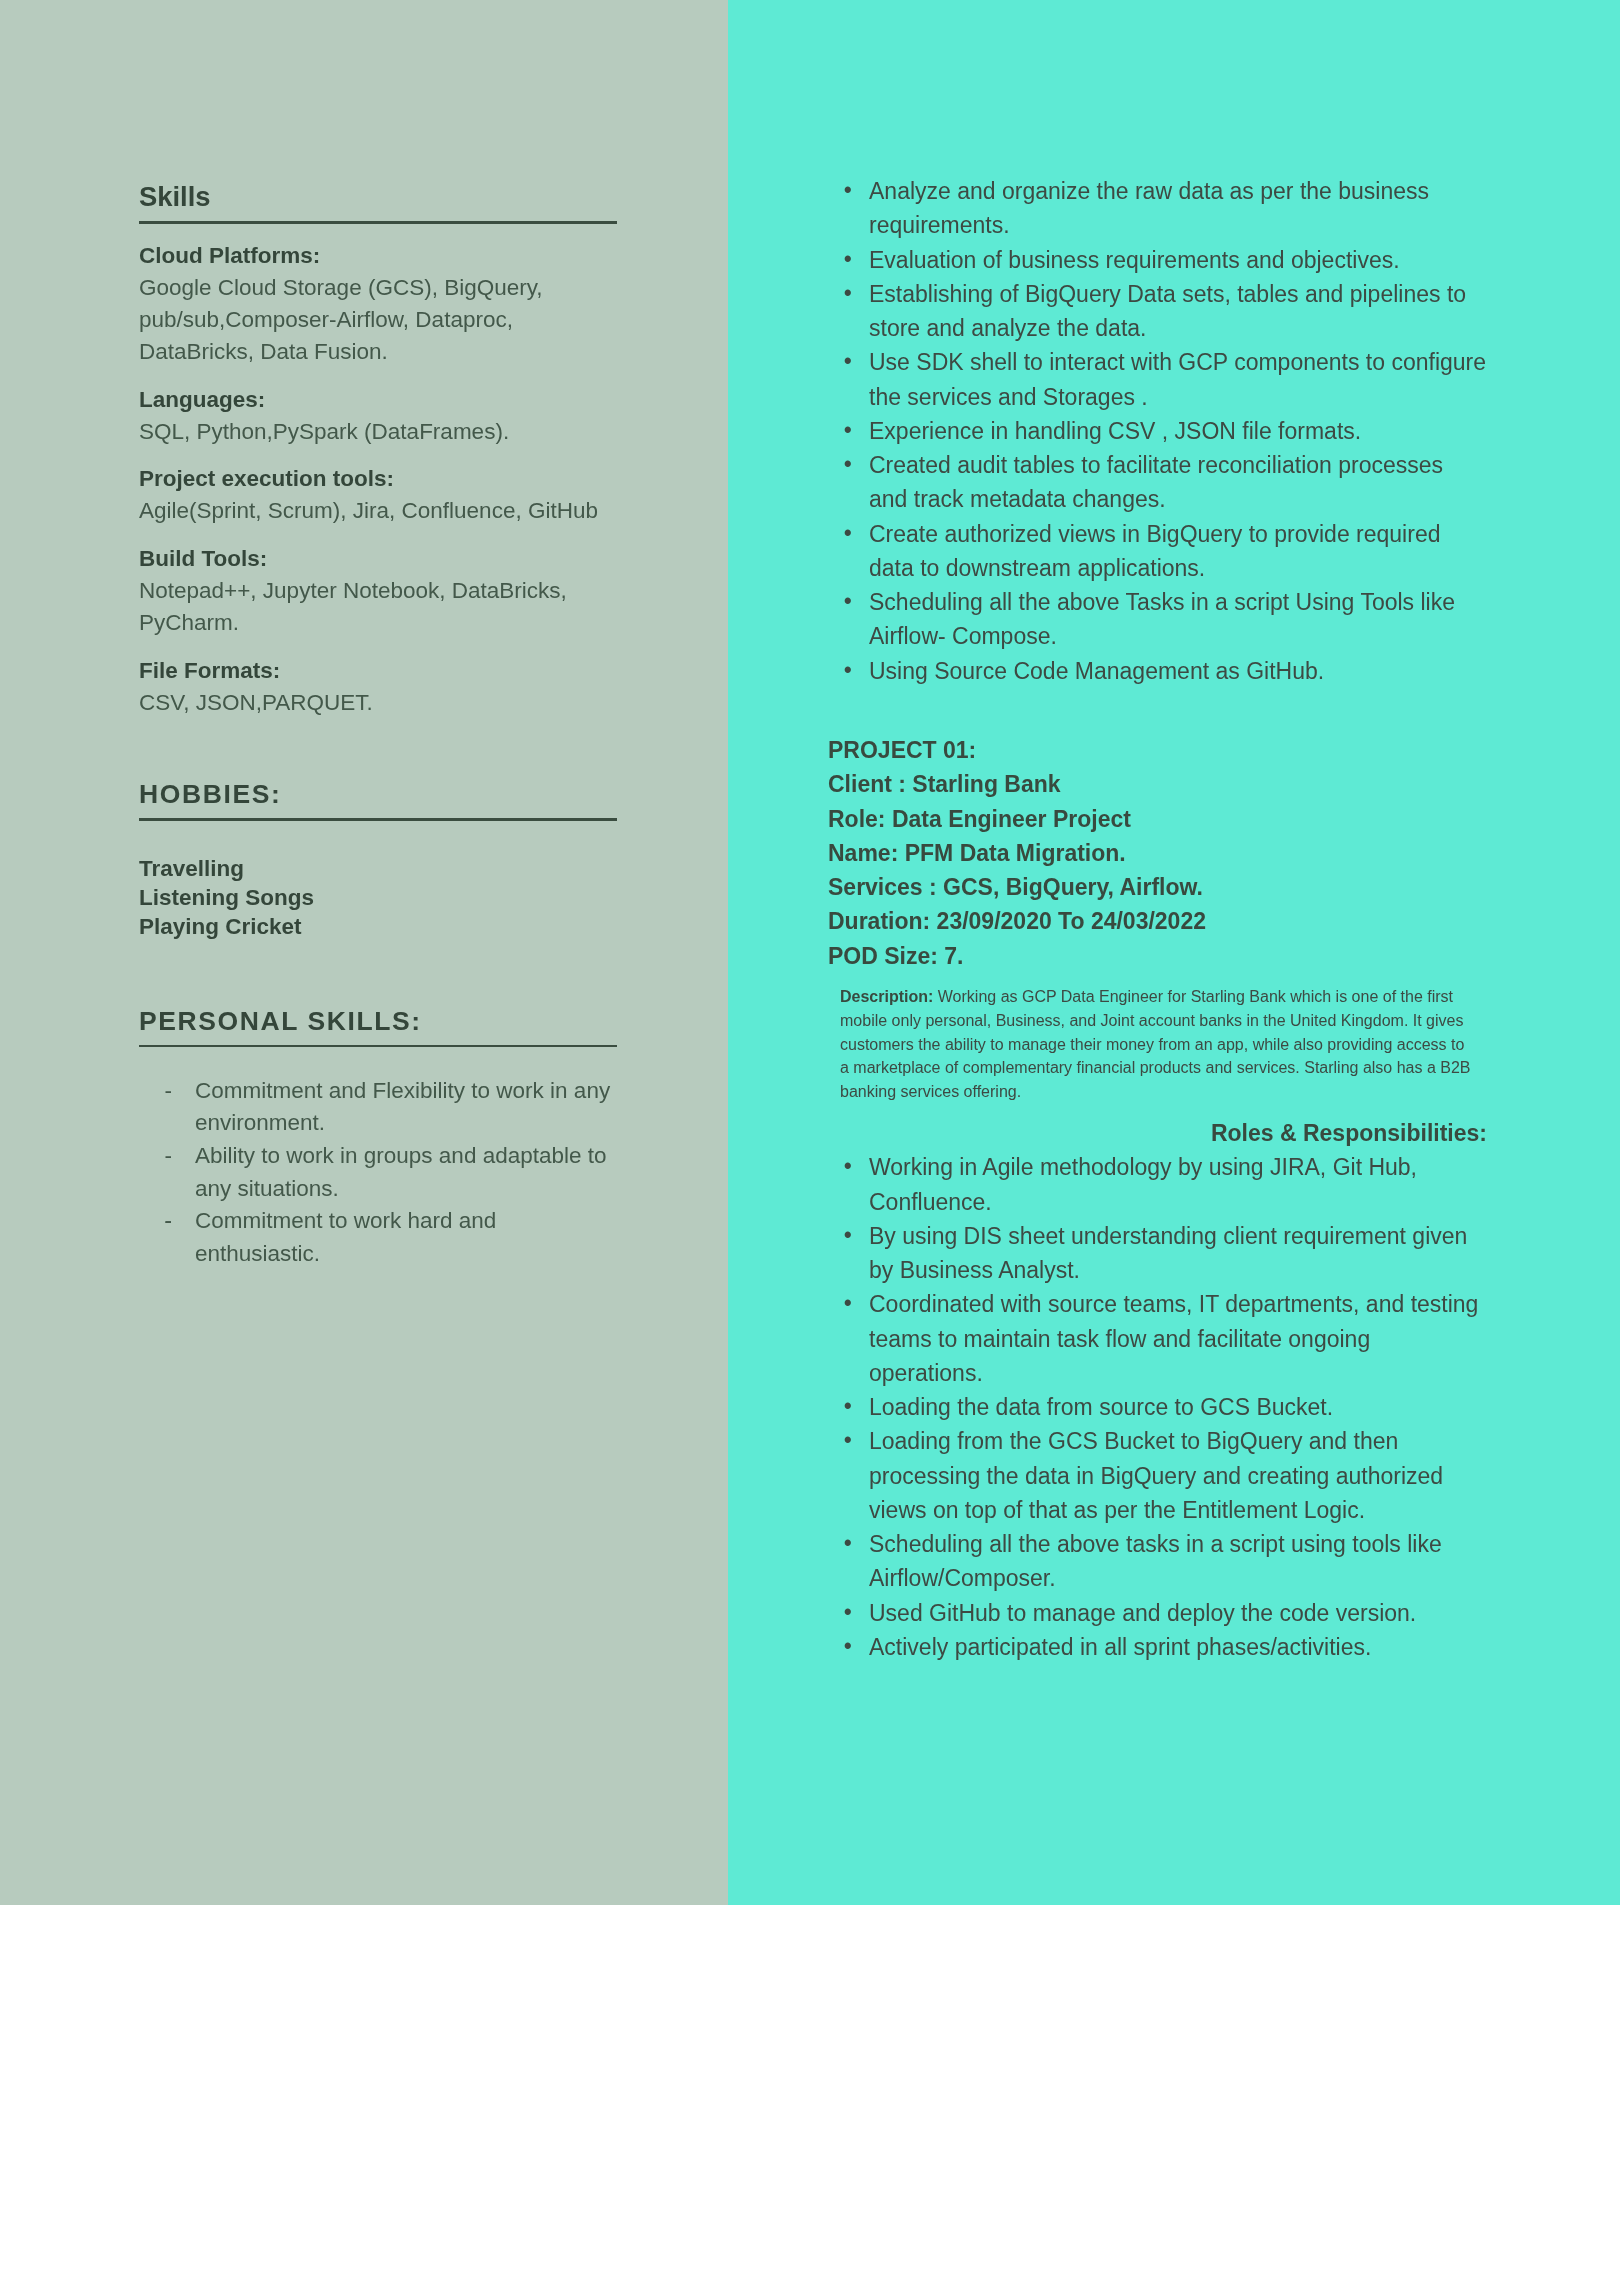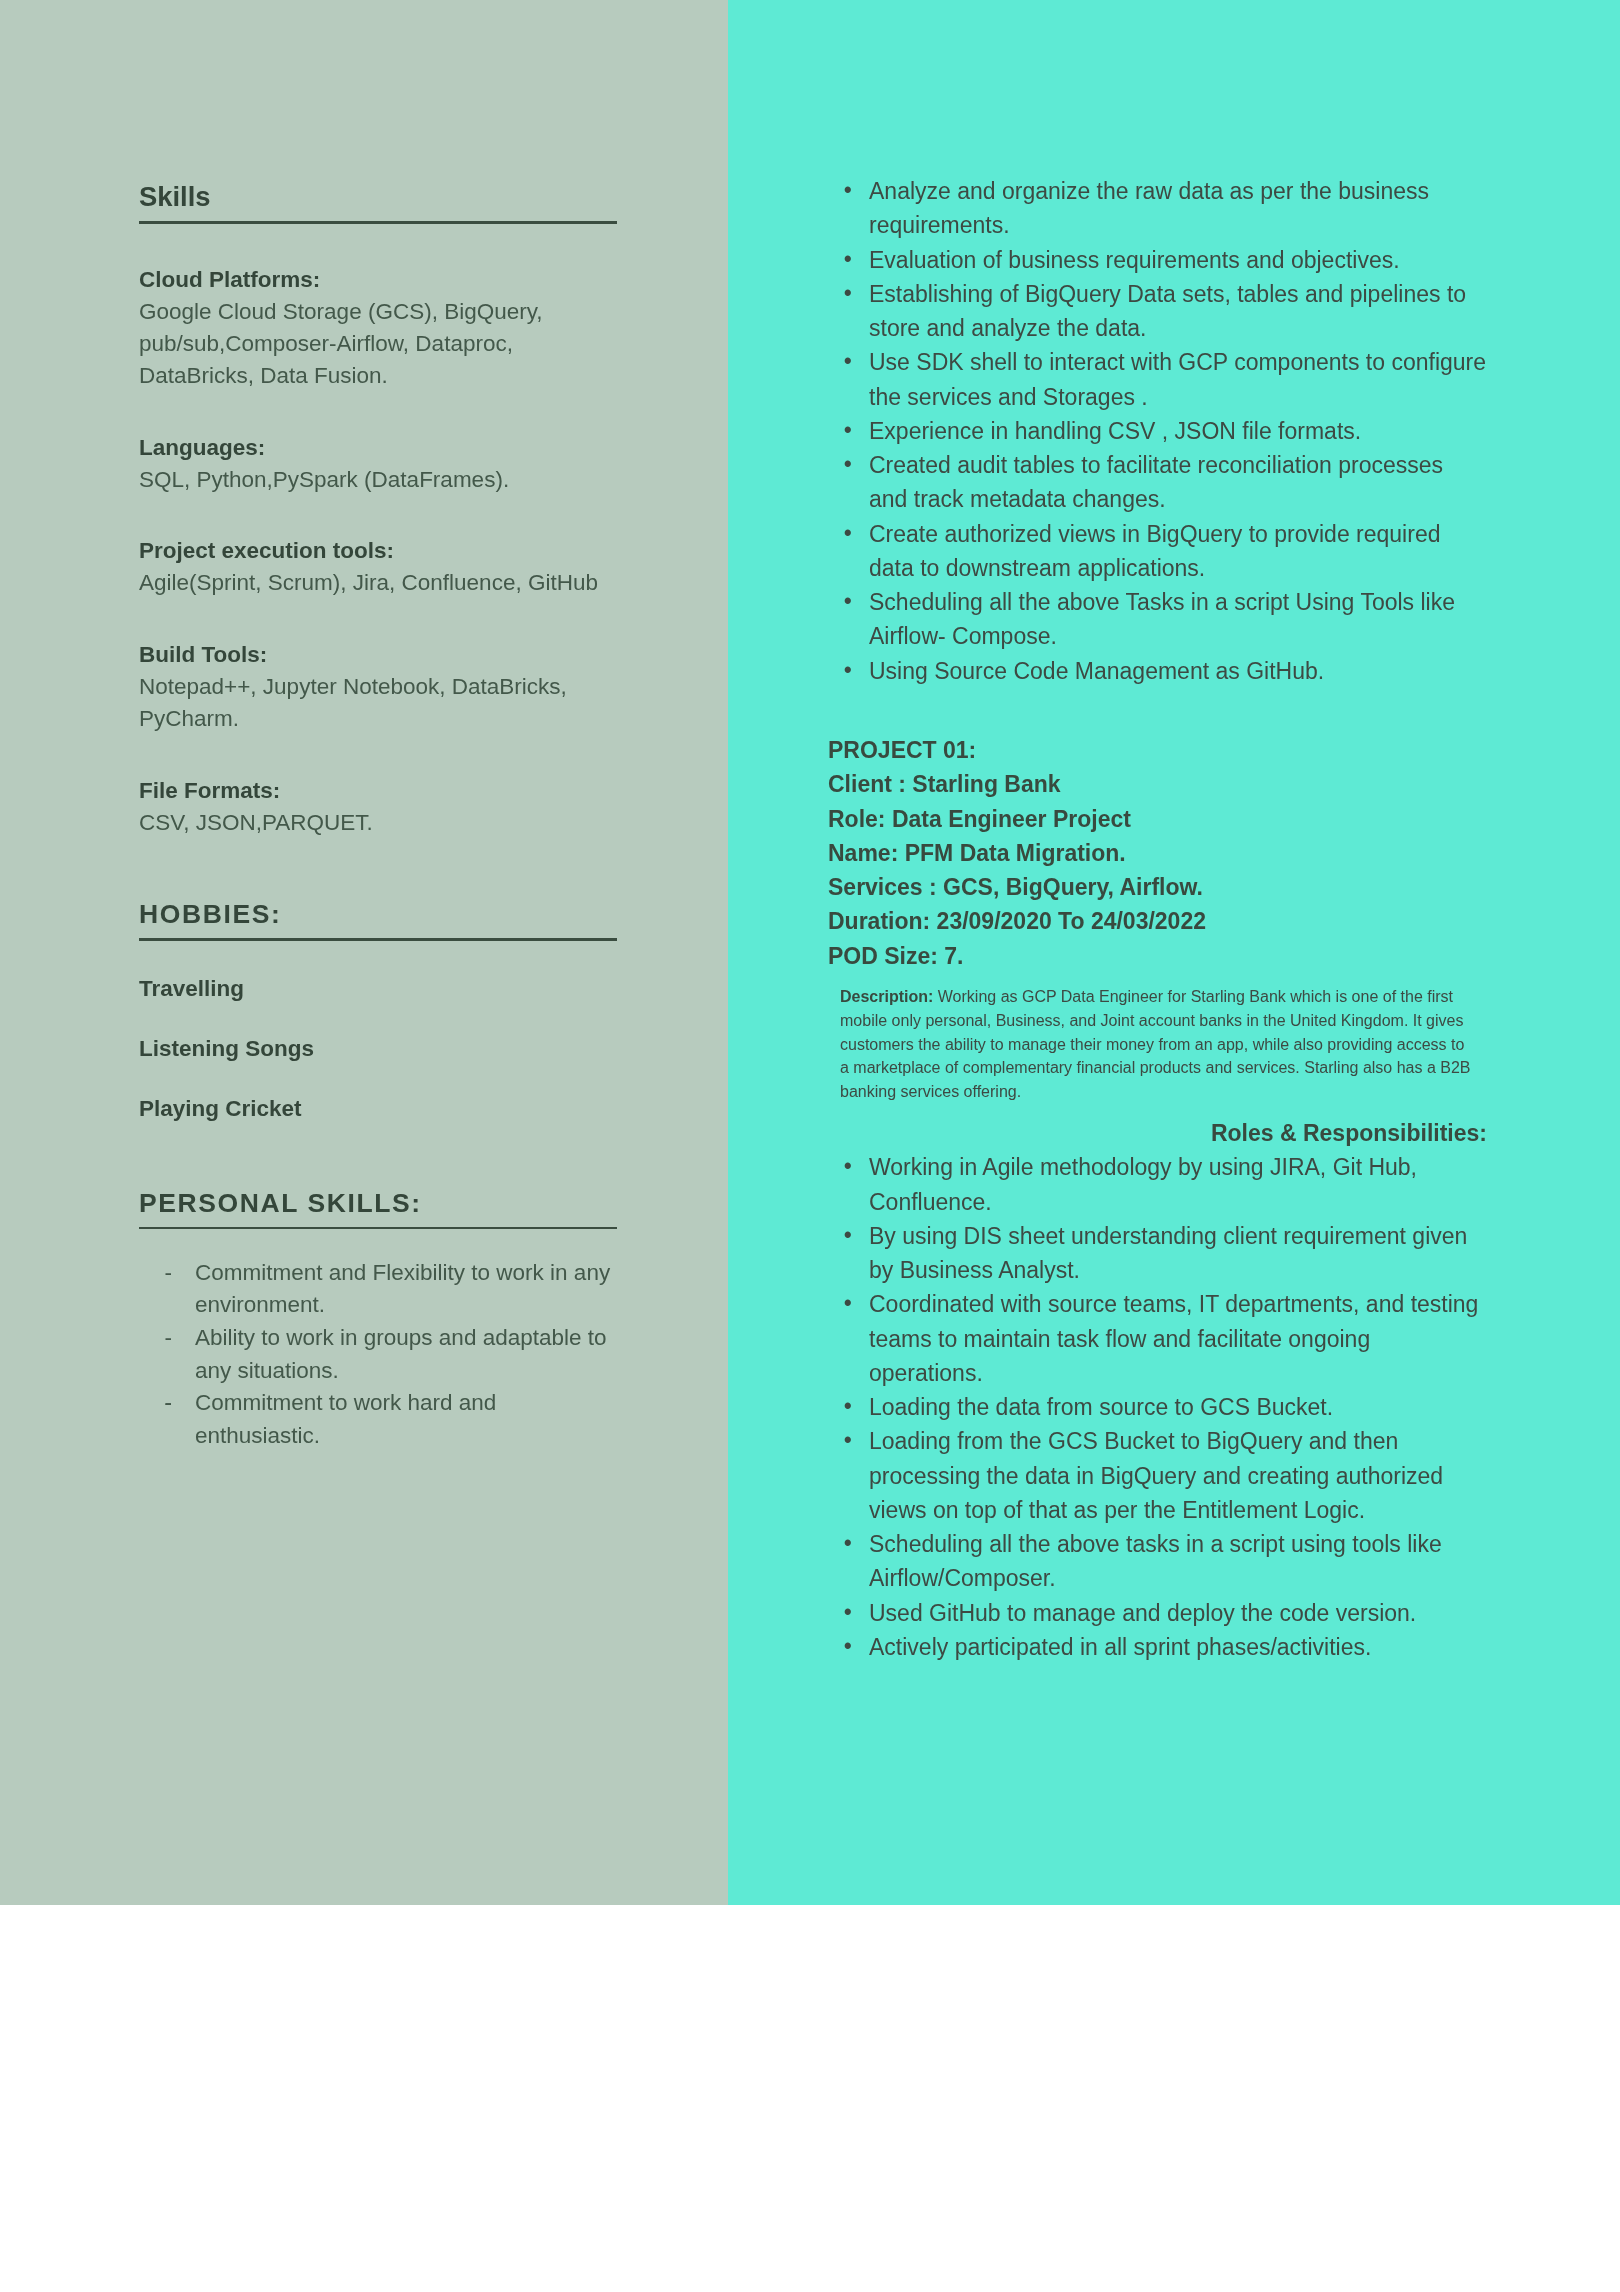--- a/index.html
+++ b/index.html
@@ -43,39 +43,38 @@
     letter-spacing: 1.6px;
     font-size: 26.5px;
   }
   .rule {
     height: 2.9px;
     background: #3a4d40;
     width: 478px;
     margin-top: 8.8px;
   }
 
-  .skill-block { margin-top: 40px; }
+  .skill-block { margin-top: 16px; }
   .skill-label {
     font-size: 22.5px;
     font-weight: bold;
     color: #34463a;
     line-height: 1.42;
   }
   .skill-value {
     font-size: 22.5px;
     color: #43584a;
     line-height: 1.42;
   }
 
   .hobbies-wrap { margin-top: 61px; }
   .hobby-item {
     font-size: 22.5px;
     font-weight: bold;
     color: #34463a;
-    margin-top: 31px;
     line-height: 1.3;
   }
   .hobby-item.first { margin-top: 33px; }
 
   .personal-wrap { margin-top: 65px; }
   .dash-list {
     margin: 27.4px 0 0 0;
     padding: 0;
     list-style: none;
   }

